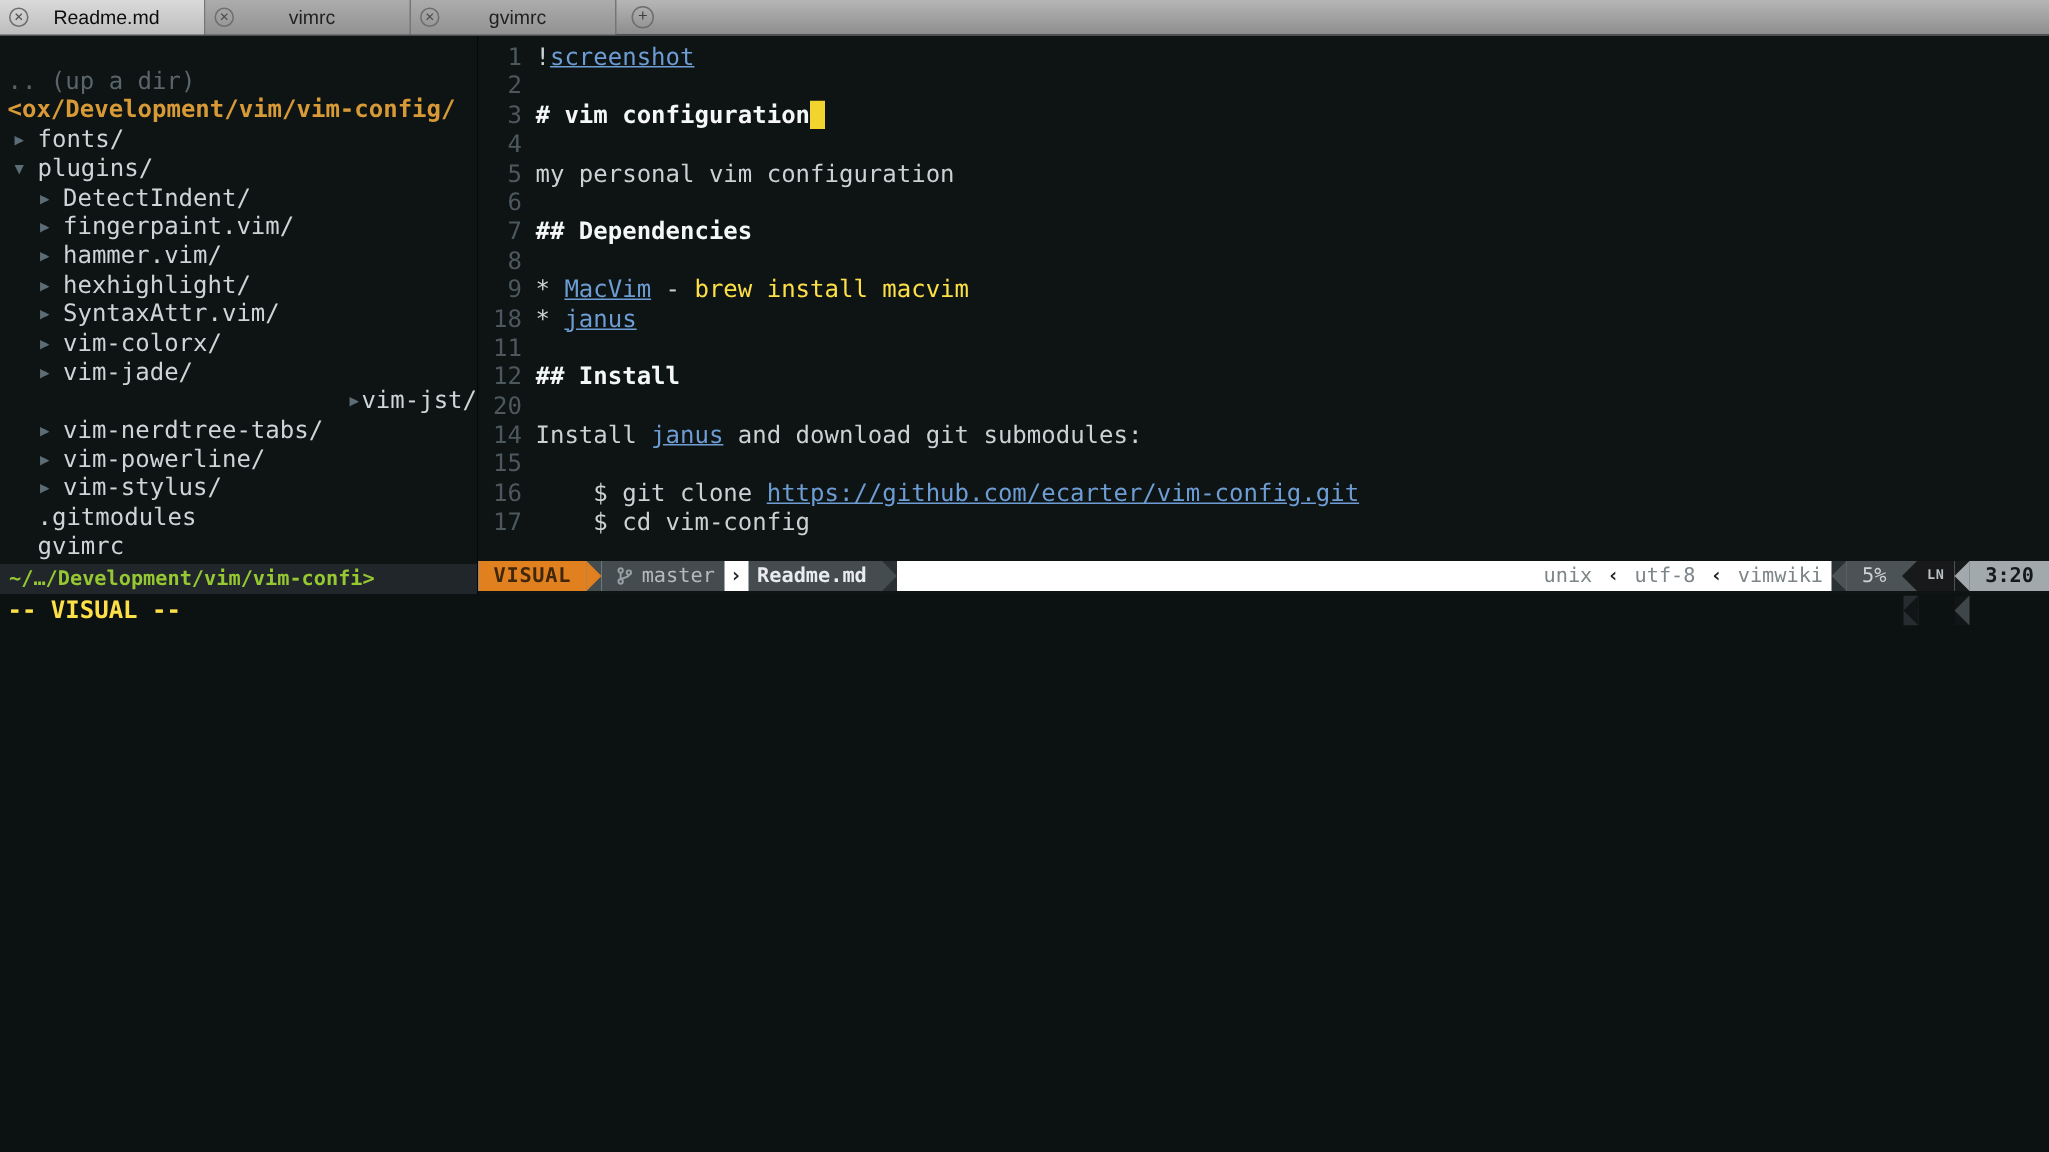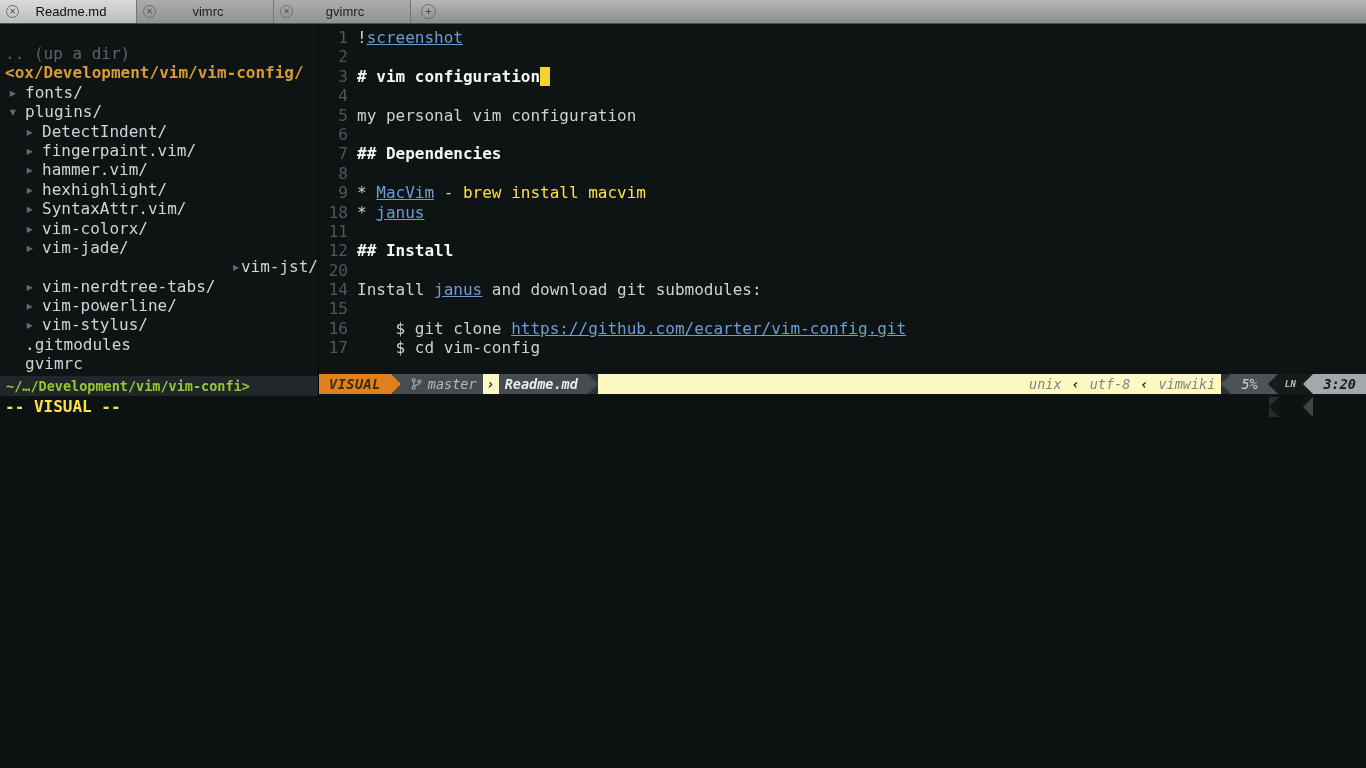--- a/index.html
+++ b/index.html
@@ -47,21 +47,21 @@
   .code { flex:1; white-space:pre; overflow:hidden; }
   .c-fg { color:#ccd1d3; }
   .c-head { color:#f4f6f7; font-weight:bold; }
   .c-link { color:#6d9dd4; text-decoration:underline; }
   .c-orange { color:#fde047; }
   .c-cursor { background:#f2d42e; color:#f2d42e; }
 
   
   .statusline { height:20px; flex:0 0 20px; display:flex; align-items:stretch;
                 font-size:13.5px; line-height:20px; overflow:hidden; }
-  .sl-top { background:#fef9c3;font-style:italic; }
+  .sl-top { background:#ffffff; }
   .sl-bot { background:#262c2f; }
   .seg { display:flex; align-items:center; padding:0 10px; white-space:nowrap; }
   .seg-mode { background:#e1801f; color:#40260a; font-weight:bold; letter-spacing:0.5px; }
   .seg-branch { background:#454c50; color:#b4babd; gap:6px; padding-right:6px; }
   .seg-file { background:#454c50; color:#e9ecee; font-weight:bold; padding-left:6px; }
   .thin { color:#1d2326; font-weight:bold; padding:0 4px; }
   .spacer { flex:1; }
   .meta { color:#7d8589; padding:0 6px; }
   .seg-pct { background:#4c5356; color:#ccd1d4; }
   .seg-ln { background:#17191b; color:#b9bfc2; font-size:9px; font-weight:bold; padding:0 7px; letter-spacing:0.5px; }

